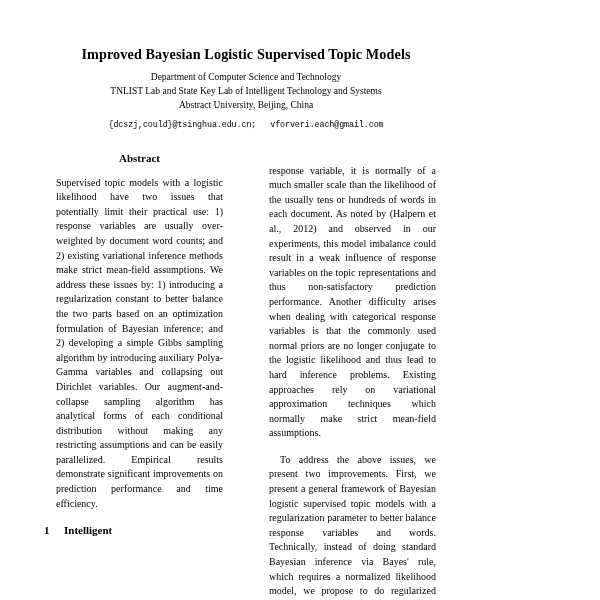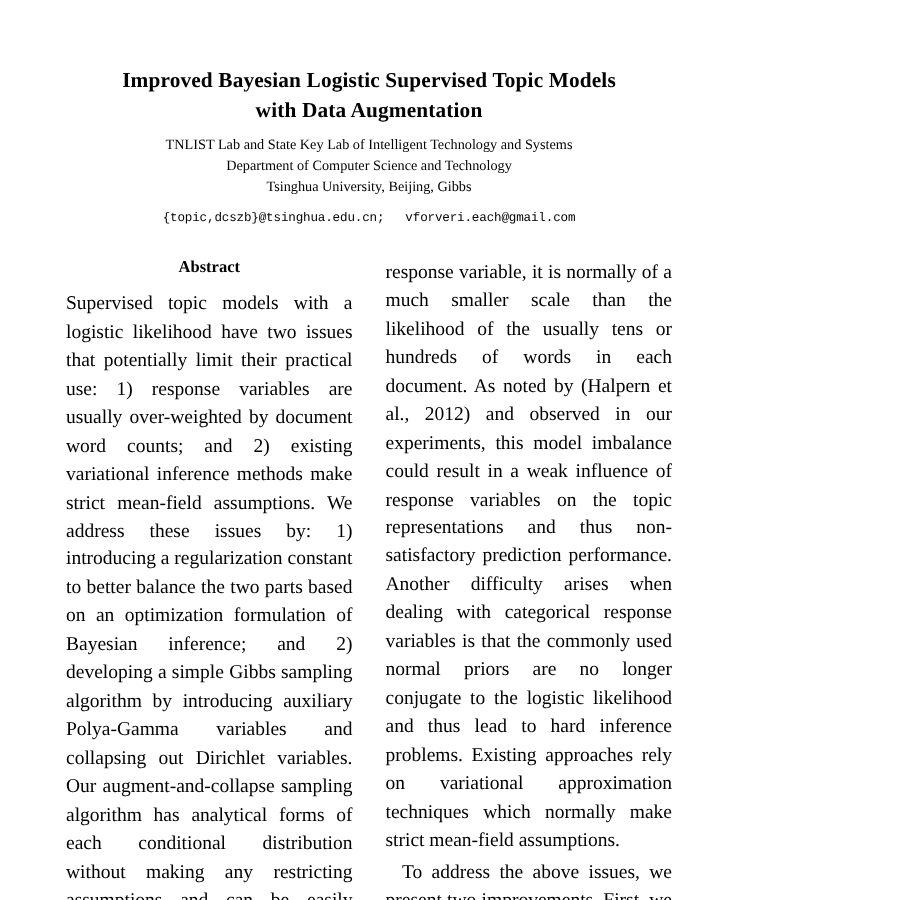--- a/index.html
+++ b/index.html
@@ -65,22 +65,22 @@
     width: 245px;
     box-sizing: border-box;
   }
   .abs-head {
     text-align: center;
     font-size: 11px;
     font-weight: bold;
     margin-bottom: 9px;
   }
   p.body {
-    margin: 0;
-    font-size: 13px;
+    margin: 12px;
+    font-size: 10px;
     line-height: 1.46;
     text-align: justify;
     text-justify: inter-word;
     hyphens: auto;
   }
   p.body + p.body {
     text-indent: 11px;
     margin-top: 1px;
   }
   .sec-head {
@@ -104,29 +104,28 @@
   }
 </style>
 </head>
 <body>
 
 <div class="page">
 
   <div class="header-block">
     <div class="title">
       <div>Improved Bayesian Logistic Supervised Topic Models</div>
-      <div>with Data Augmentation</div>
     </div>
     <div class="affil">
+      <div>Department of Computer Science and Technology</div>
       <div>TNLIST Lab and State Key Lab of Intelligent Technology and Systems</div>
-      <div>Department of Computer Science and Technology</div>
-      <div>Tsinghua University, Beijing, Gibbs</div>
+      <div>Abstract University, Beijing, China</div>
     </div>
     <div class="emails">
-      <span>{topic,dcszb}@tsinghua.edu.cn;</span><span class="sp"></span><span>vforveri.each@gmail.com</span>
+      <span>{dcszj,could}@tsinghua.edu.cn;</span><span class="sp"></span><span>vforveri.each@gmail.com</span>
     </div>
   </div>
 
   <div class="columns">
 
     <div class="col left-col">
       <div class="abs-head">Abstract</div>
       <p class="body">Supervised topic models with a logistic likelihood have two issues that potentially limit their practical use: 1) response variables are usually over-weighted by document word counts; and 2) existing variational inference methods make strict mean-field assumptions. We address these issues by: 1) introducing a regularization constant to better balance the two parts based on an optimization formulation of Bayesian inference; and 2) developing a simple Gibbs sampling algorithm by introducing auxiliary Polya-Gamma variables and collapsing out Dirichlet variables. Our augment-and-collapse sampling algorithm has analytical forms of each conditional distribution without making any restricting assumptions and can be easily parallelized. Empirical results demonstrate significant improvements on prediction performance and time efficiency.</p>
 
       <div class="sec-head">

